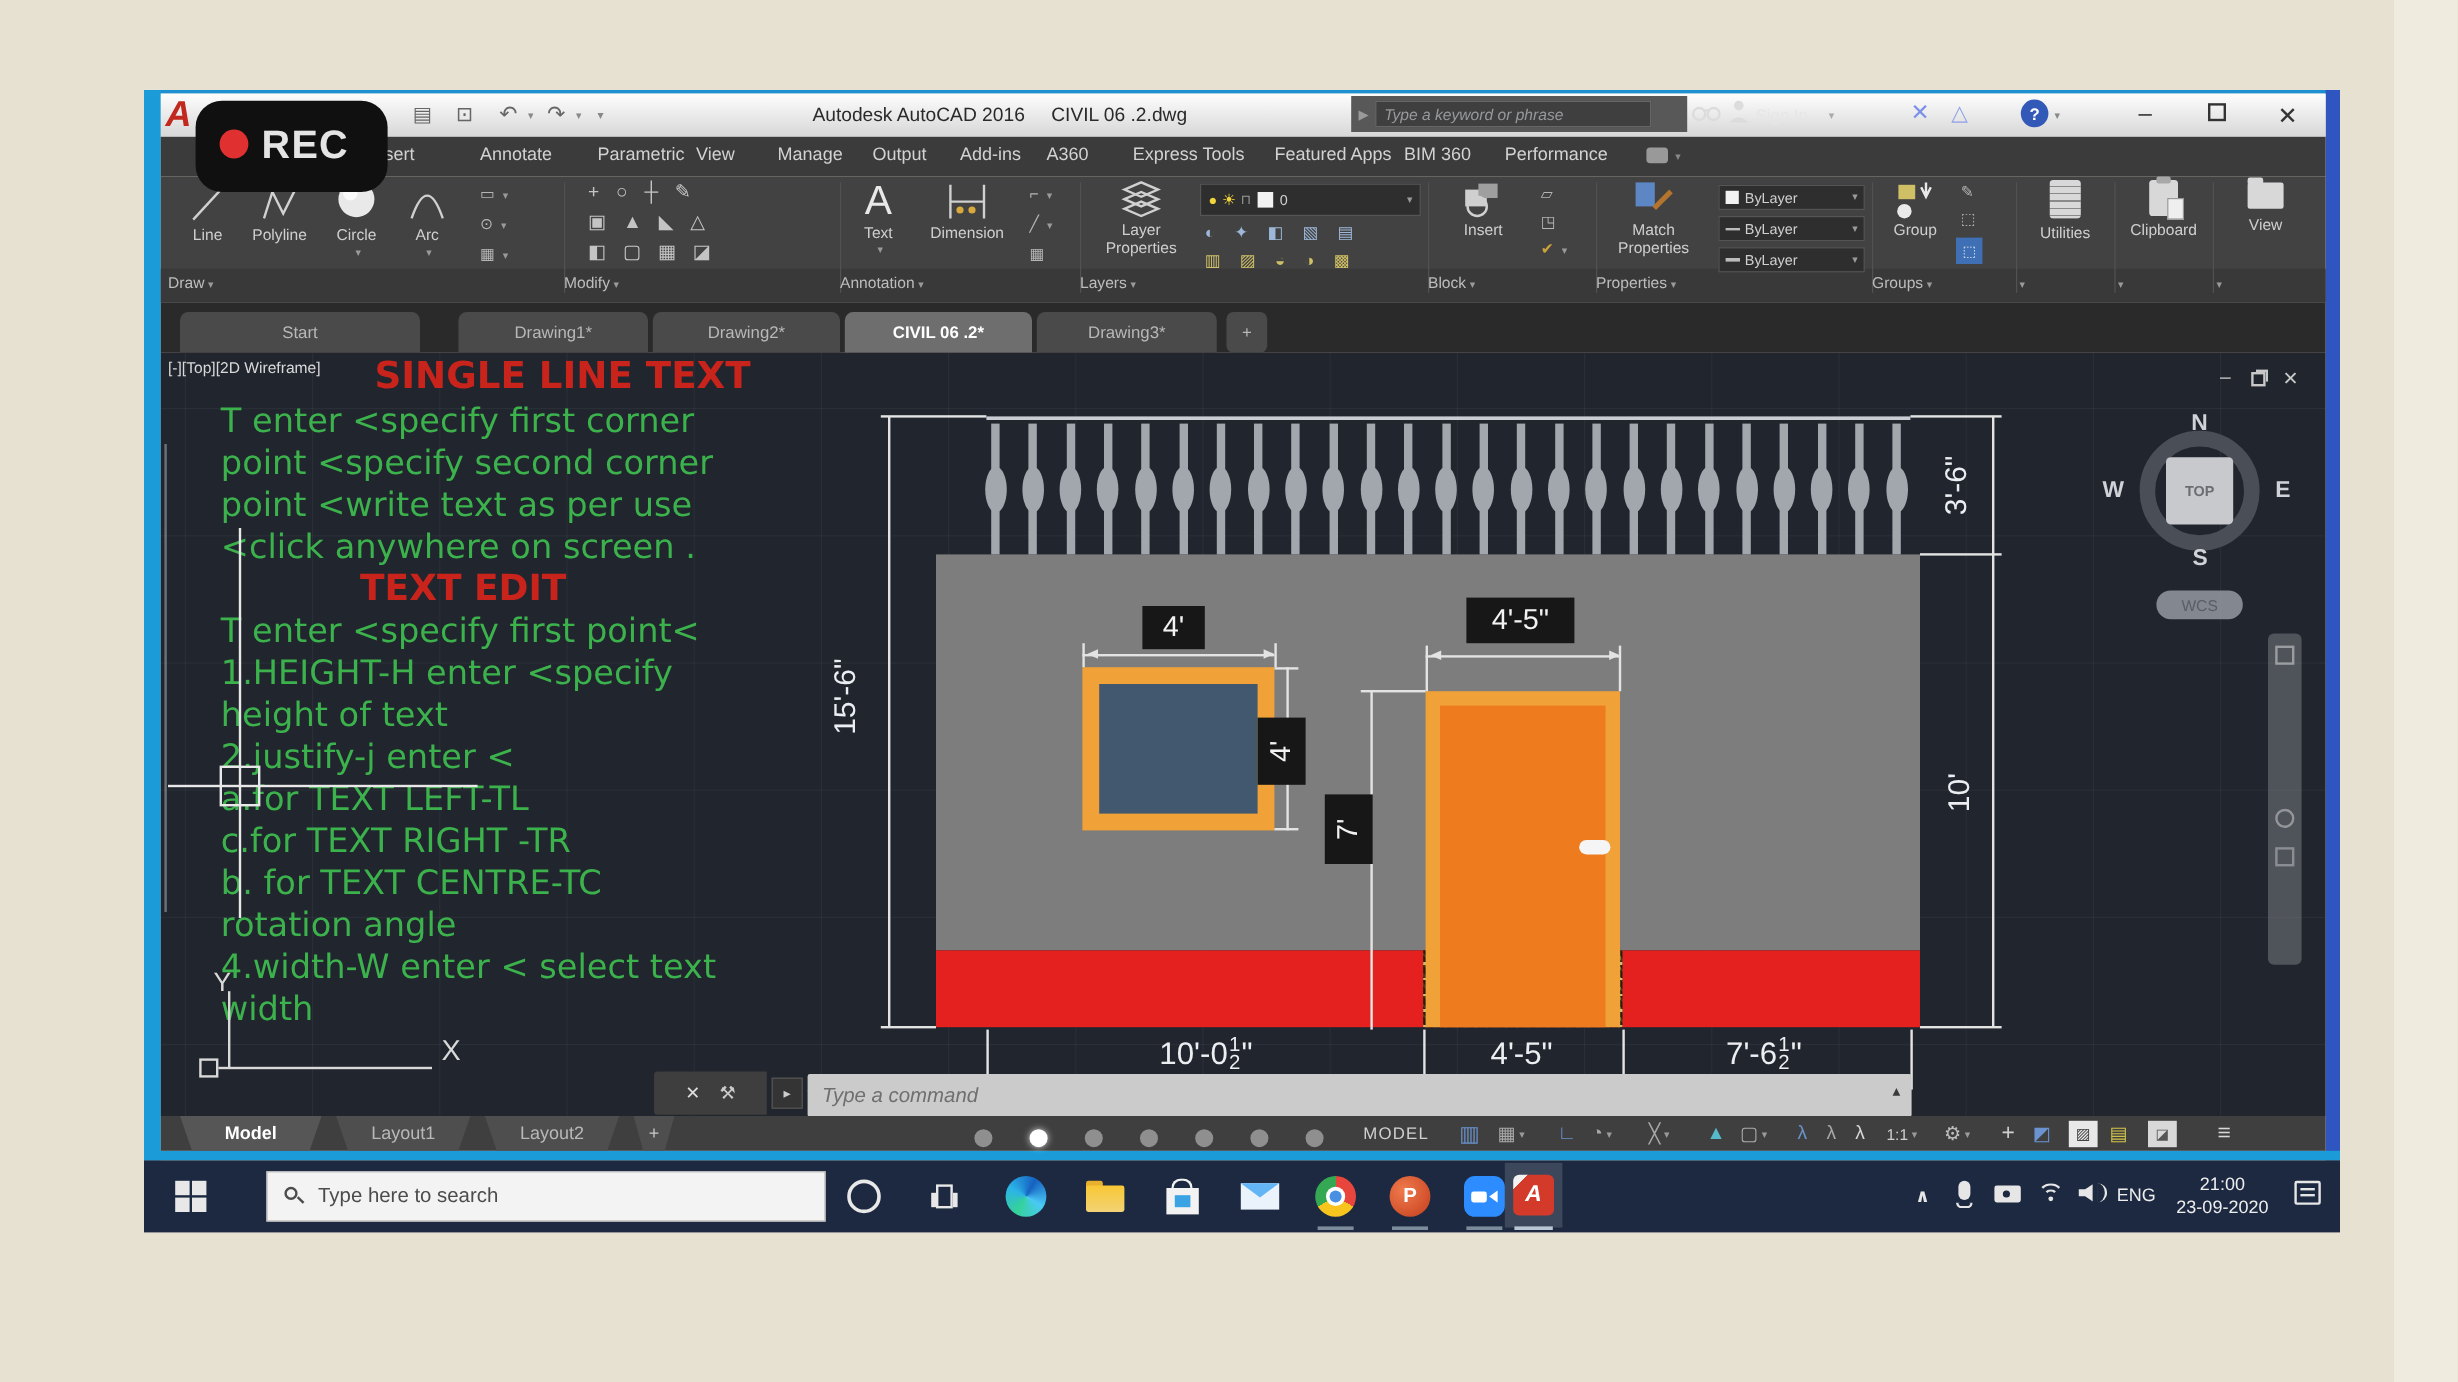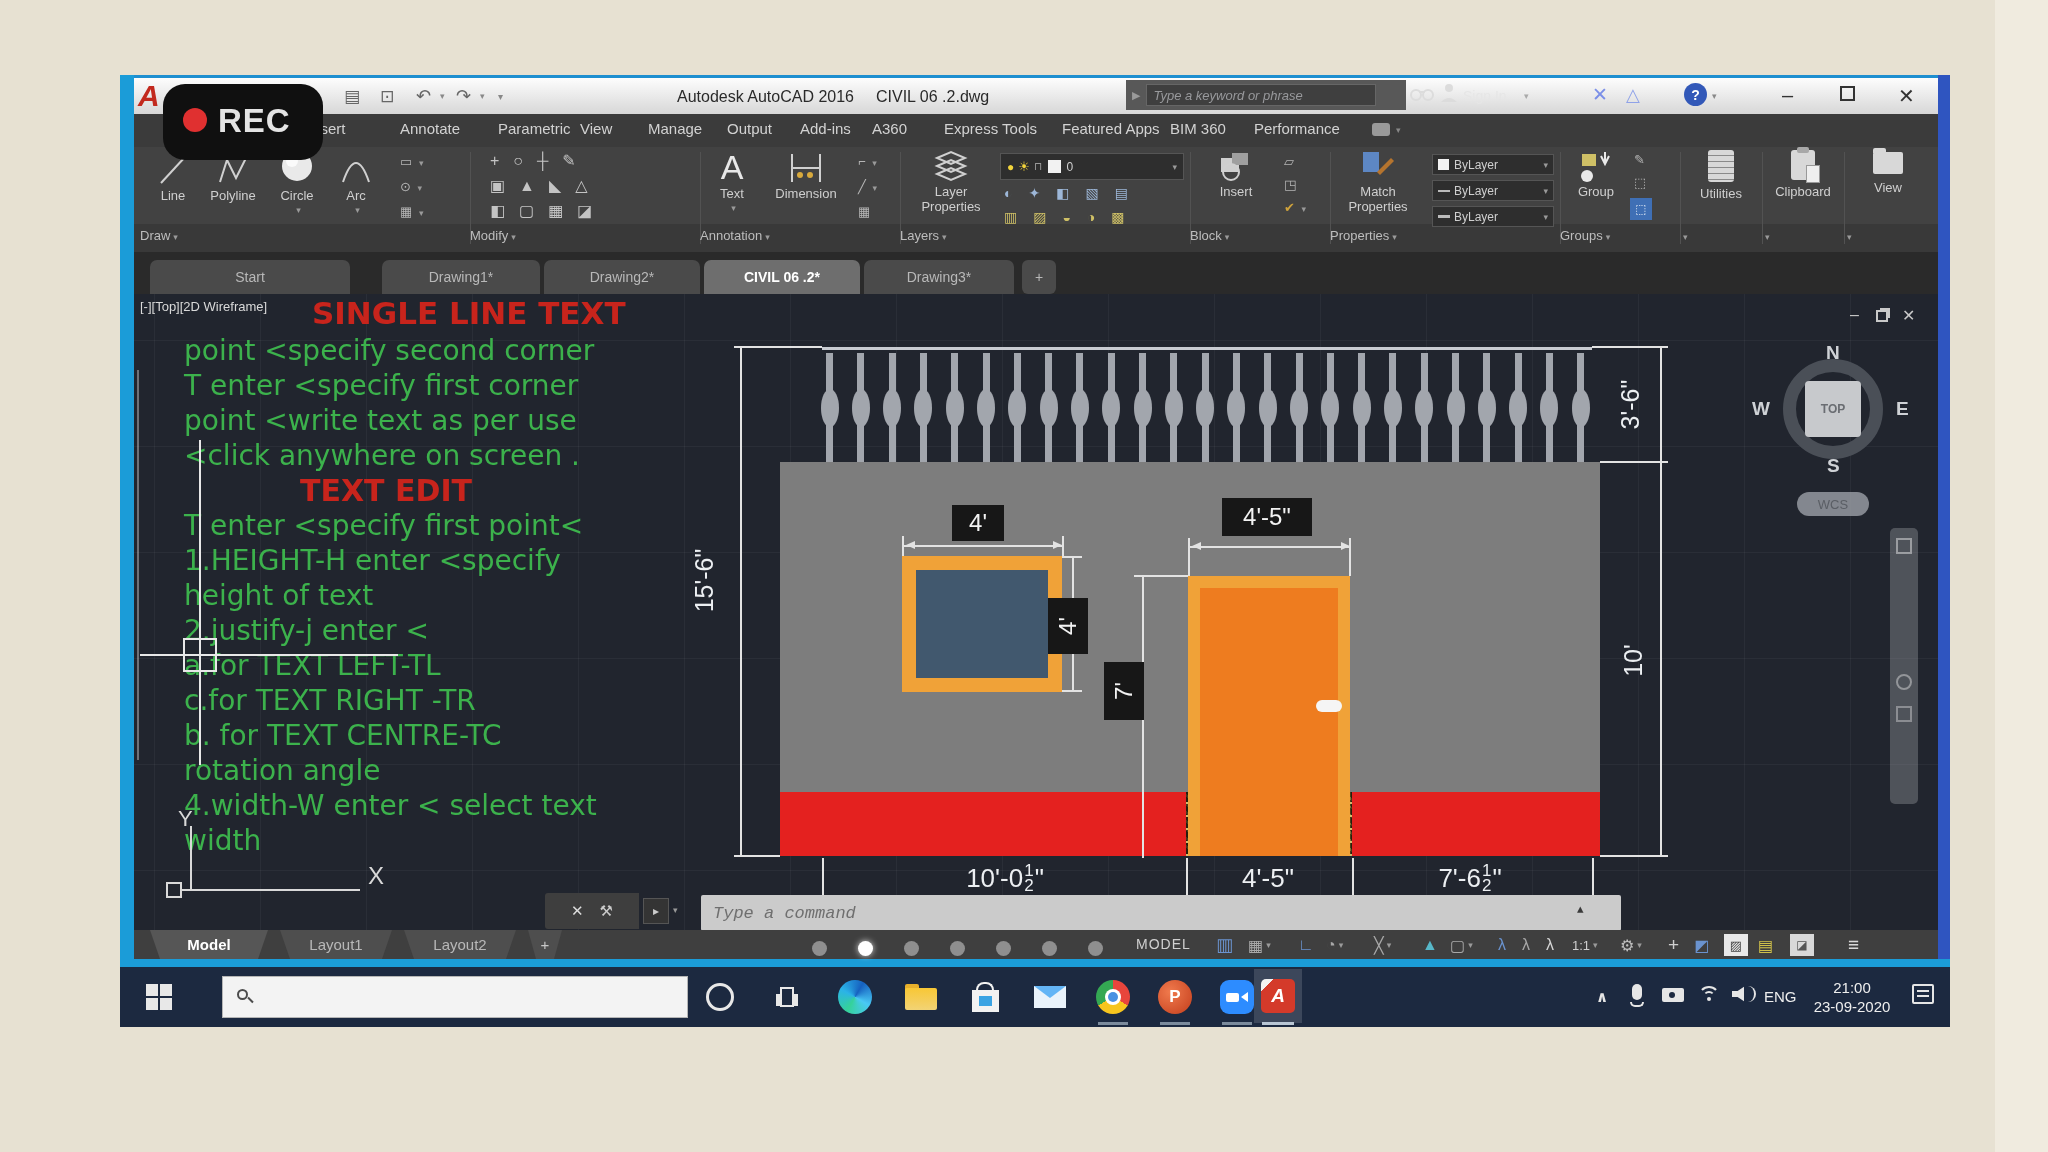--- a/index.html
+++ b/index.html
@@ -292,22 +292,22 @@
       <i class="gridh" style="top: 470px;"></i>
       <i class="gridh" style="top: 576px;"></i>
     </div>
 </div>
 <div class="abs" style="left:137px;top:370px;width:2px;height:390px;background:rgba(255,255,255,.35)"></div>
 
 <span class="abs" style="left:140px;top:299px;font-size:13px;color:#d9d9d9">[-][Top][2D Wireframe]</span>
 
 <span class="abs" style="left:312px;top:295px;font-size:31px;font-weight:bold;color:#c8241c;font-family:'DejaVu Sans',sans-serif">SINGLE LINE TEXT</span>
 <div class="lesson">
+  <div>T enter &lt;specify first corner</div>
   <div>point &lt;specify second corner</div>
-  <div>T enter &lt;specify first corner</div>
   <div>point &lt;write text as per use</div>
   <div>&lt;click anywhere on screen .</div>
   <div class="red">TEXT EDIT</div>
   <div>T enter &lt;specify first point&lt;</div>
   <div>1.HEIGHT-H enter &lt;specify</div>
   <div>height of text</div>
   <div>2.justify-j enter &lt;</div>
   <div>a.for TEXT LEFT-TL</div>
   <div>c.for TEXT RIGHT -TR</div>
   <div>b. for TEXT CENTRE-TC</div>
@@ -523,21 +523,21 @@
   <i style="display:block;margin:16px auto 0;width:16px;height:16px;border:2px solid rgba(230,230,230,.4)"></i>
 </div>
 
 <div class="abs" style="left:545px;top:893px;width:1092px;height:36px">
   <div class="abs flexc" style="left:0;top:0;width:94px;height:36px;background:#3e3e3e;border-radius:3px 0 0 3px;gap:16px">
     <span style="color:#ddd;font-size:15px">✕</span>
     <span style="color:#ccc;font-size:15px">⚒</span>
   </div>
   <span class="abs flexc" style="left:98px;top:5px;width:26px;height:26px;background:#343434;border:1px solid #555;color:#ccc;font-size:12px">▸</span>
   <span class="abs" style="left:128px;top:12px;font-size:9px;color:#999">▾</span>
-  <input class="cmdinput" style="position: absolute; left: 156px; top: 2px; width: 920px; height: 36px; background: rgb(203, 203, 203); border-radius: 2px; padding: 0px 12px; color: rgb(51, 51, 51); font-size: 17px; font-family: Liberation Mono, monospace;" placeholder="Type a command">
+  <input class="cmdinput" style="position: absolute; left: 128px; top: 2px; width: 920px; height: 36px; background: rgb(203, 203, 203); border-radius: 2px; padding: 0px 12px; color: rgb(51, 51, 51); font-size: 17px;" placeholder="Type a command">
   <span class="abs" style="left:1032px;top:8px;font-size:13px;color:#3a3a3a">▴</span>
 </div>
 
 <div class="abs" style="left:134px;top:930px;width:1804px;height:29px;background:#3f3f3f"></div>
 <div class="abs flexc" style="left:150px;top:930px;width:118px;height:29px;background:#565656;color:#fff;font-weight:bold;font-size:15px;clip-path:polygon(0 0,100% 0,calc(100% - 10px) 100%,10px 100%)">
     <span>Model</span>
   </div>
 <div class="abs flexc" style="left:280px;top:930px;width:112px;height:29px;background:#4e4e4e;color:#b8b8b8;font-size:15px;clip-path:polygon(0 0,100% 0,calc(100% - 10px) 100%,10px 100%)">
     <span>Layout1</span>
   </div>
@@ -590,20 +590,21 @@
   <i style="background:#e8e8e8"></i>
     <i style="background:#e8e8e8"></i>
     <i style="background:#e8e8e8"></i>
     <i style="background:#e8e8e8"></i>
 </div>
 <div class="abs" style="left:222px;top:976px;width:466px;height:42px;background:#f3f3f3;border:1px solid #b5b5b5;display:flex;align-items:center;padding-left:14px">
   <span style="position:relative;width:16px;height:16px;margin-right:12px">
       <i style="position:absolute;left:0;top:0;width:11px;height:11px;border:2px solid #4c4c4c;border-radius:50%"></i>
       <i style="position:absolute;left:10px;top:10px;width:7px;height:2px;background:#4c4c4c;transform:rotate(45deg)"></i>
     </span>
+  <input class="wsearch" style="flex: 1 1 0%; height: 36px; color: rgb(51, 51, 51); font-size: 17px;" placeholder="Type here to search">
 </div>
 <span class="tbar-ico" style="left:706px;top:983px;width:28px;height:28px;border:3px solid #e8e8e8;border-radius:50%"></span>
 <span class="tbar-ico" style="left:772px;top:986px;width:30px;height:22px">
     <i style="width:14px;height:20px;border:2px solid #e8e8e8;box-shadow:-8px 3px 0 -4px #e8e8e8,8px 3px 0 -4px #e8e8e8"></i>
   </span>
 <span class="tbar-ico" style="left:838px;top:980px;width:34px;height:34px;border-radius:50%;background:conic-gradient(from 210deg,#35d29a,#2bb3e8,#1661c0,#49c9f5,#35d29a)"></span>
 <span class="tbar-ico" style="left:905px;top:984px;width:32px;height:26px">
     <i style="position:absolute;left:0;top:0;width:14px;height:7px;background:#e8b02c;border-radius:2px 2px 0 0"></i>
     <i style="position:absolute;left:0;top:4px;width:32px;height:22px;background:linear-gradient(#f8c735,#f2d375);border-radius:2px"></i>
   </span>

